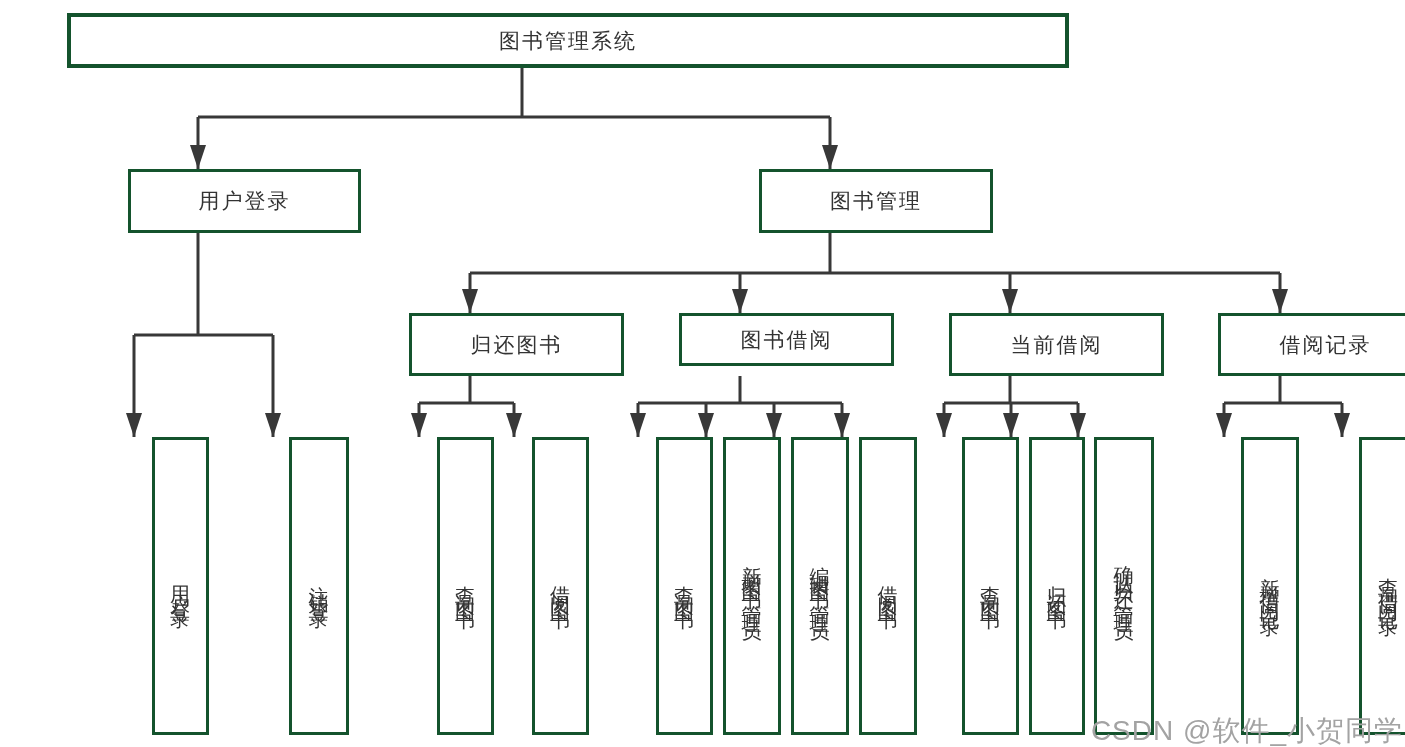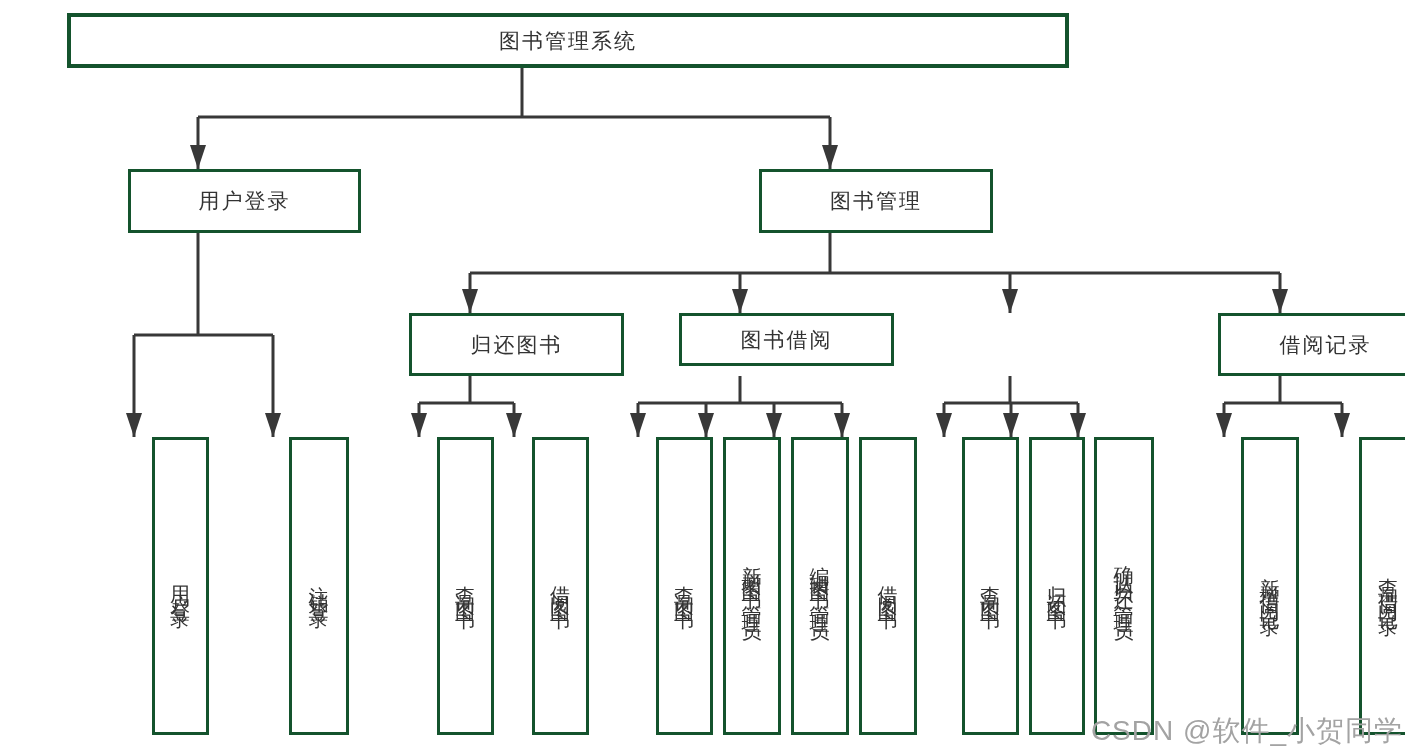--- a/index.html
+++ b/index.html
@@ -61,20 +61,21 @@
     </g>
   </svg>
 
   <div class="box root-box" style="left:21px;top:13px;width:1002px;height:55px;">图书管理系统</div>
 
   <div class="box" style="left:82px;top:169px;width:233px;height:64px;">用户登录</div>
   <div class="box" style="left:713px;top:169px;width:234px;height:64px;">图书管理</div>
 
   <div class="box" style="left:363px;top:313px;width:215px;height:63px;">归还图书</div>
   <div class="box" style="left:633px;top:313px;width:215px;height:53px;">图书借阅</div>
+  <div class="box" style="left:903px;top:313px;width:215px;height:63px;">当前借阅</div>
   <div class="box" style="left:1172px;top:313px;width:215px;height:63px;">借阅记录</div>
 
   <div class="box vbox" style="left:106px;top:437px;width:57px;height:298px;">用户登录</div>
   <div class="box vbox" style="left:243px;top:437px;width:60px;height:298px;">注销登录</div>
 
   <div class="box vbox" style="left:391px;top:437px;width:57px;height:298px;">查询图书</div>
   <div class="box vbox" style="left:486px;top:437px;width:57px;height:298px;">借阅图书</div>
 
   <div class="box vbox" style="left:610px;top:437px;width:57px;height:298px;">查询图书</div>
   <div class="box vbox" style="left:677px;top:437px;width:58px;height:298px;">新增图书（管理员）</div>

